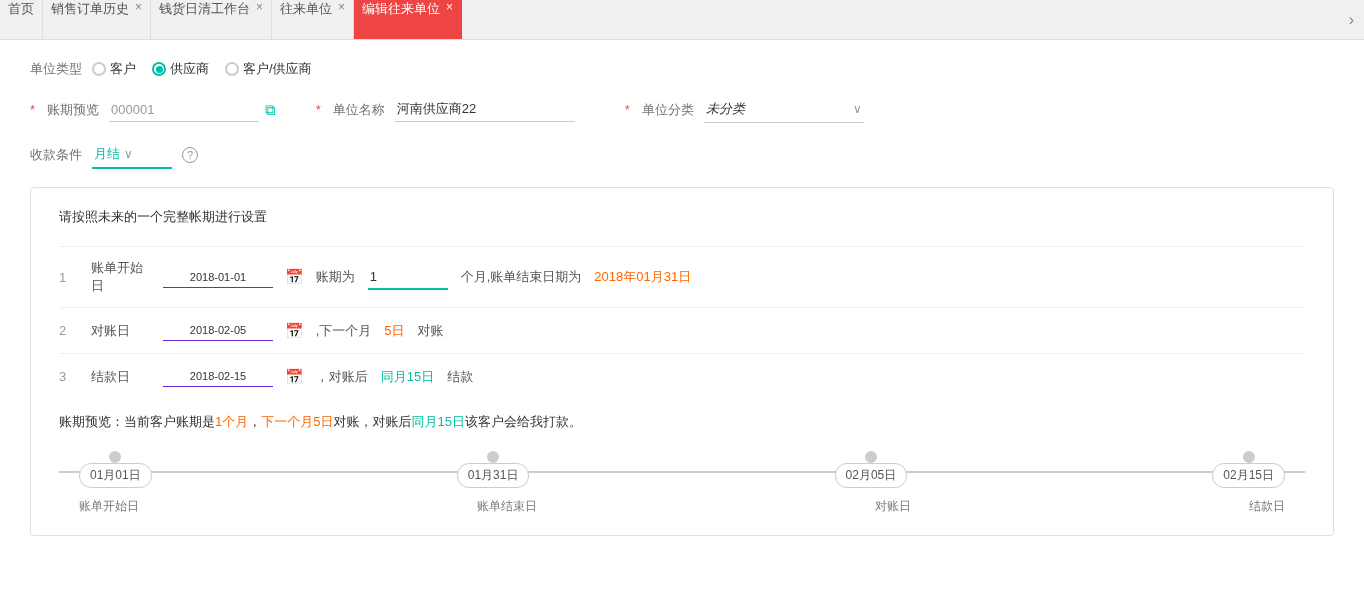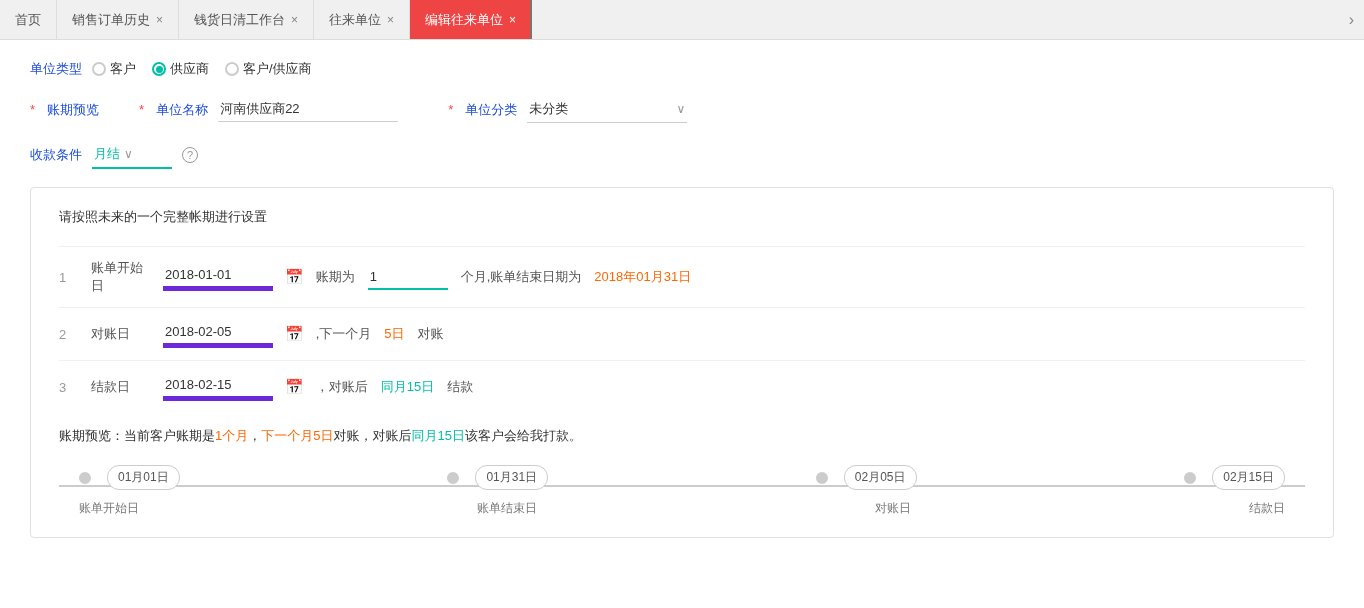--- a/index.html
+++ b/index.html
@@ -8,22 +8,21 @@
     
     .tab-bar {
       display: flex;
       align-items: stretch;
       background: #f0f0f0;
       border-bottom: 1px solid #ddd;
       height: 40px;
     }
     .tab {
       display: flex;
-      align-items: center;
-      padding: 0 15px;
+      padding: 0 8px;
       cursor: pointer;
       border-right: 1px solid #ddd;
       font-size: 13px;
       color: #555;
       background: #f0f0f0;
       gap: 6px;
       white-space: nowrap;
     }
     .tab.active {
       background: #ef4444;
@@ -54,21 +53,21 @@
     }
 
     
     .form-row {
       display: flex;
       align-items: center;
       margin-bottom: 18px;
       gap: 10px;
     }
     .form-label {
-      color: #1d4ed8;
+      color: #737373;
       font-size: 13px;
       white-space: nowrap;
     }
     .required-star {
       color: #f44;
       margin-right: 2px;
     }
 
     
     .radio-group {
@@ -123,21 +122,21 @@
 
     
     .dropdown-field {
       display: flex;
       align-items: center;
       border-bottom: 1px solid #ccc;
       padding: 4px 2px;
       gap: 4px;
       cursor: pointer;
     }
-    .dropdown-value { font-size: 13px; color: #333; }
+    .dropdown-value { font-size: 13px; color: #333; font-style: italic; }
     .dropdown-arrow { color: #999; font-size: 12px; }
 
     .unit-category {
       display: flex;
       align-items: center;
       gap: 6px;
       min-width: 200px;
     }
     .unit-category .dropdown-field { min-width: 120px; }
 
@@ -203,27 +202,28 @@
       color: #999;
       font-size: 13px;
     }
     .row-type-label {
       width: 60px;
       color: #555;
       font-size: 13px;
     }
     .date-input {
       border: none;
-      border-bottom: 5px solid #6d28d9;
+      border-bottom: 1px solid #6d28d9;
       outline: none;
       padding: 4px 2px;
-      font-size: 13px;
+      font-size: 11px;
       color: #333;
       background: transparent;
       width: 110px;
+      text-align: center;
     }
     .row-desc {
       font-size: 13px;
       color: #555;
       display: flex;
       align-items: center;
       gap: 13px;
     }
     .highlight-orange { color: #ff6600; }
     .highlight-teal { color: #00bfa5; }
@@ -261,23 +261,23 @@
     .timeline-nodes {
       display: flex;
       align-items: flex-start;
       width: 100%;
       justify-content: space-between;
       position: relative;
       z-index: 1;
     }
     .timeline-node {
       display: flex;
-      flex-direction: row;
-      align-items: center;
-      gap: 16px;
+      flex-direction: column;
+      align-items: center;
+      gap: 0;
     }
     .node-dot {
       width: 12px;
       height: 12px;
       border-radius: 50%;
       background: #ccc;
       border: 2px solid #ccc;
     }
     .node-pill {
       background: #fff;
@@ -339,20 +339,24 @@
         <div class="radio-item">
       <div class="radio-circle "></div>
       <span>客户/供应商</span>
     </div>
       </div>
   </div>
 
   <div class="form-row">
     <span class="required-star">*</span>
     <span class="form-label">账期预览</span>
+    <div class="field-group">
+      <input class="input-field unit-code" value="000001" style="">
+      <span class="cal-icon">⧉</span>
+    </div>
 
     <span style="margin-left:30px;" class="required-star">*</span>
     <span class="form-label">单位名称</span>
     <input class="input-field unit-name" value="河南供应商22" style="">
 
     <span style="margin-left:40px;" class="required-star">*</span>
     <span class="form-label">单位分类</span>
     <div class="unit-category">
       <div class="dropdown-field" style="min-width:160px;">
         <span class="dropdown-value">未分类</span>

